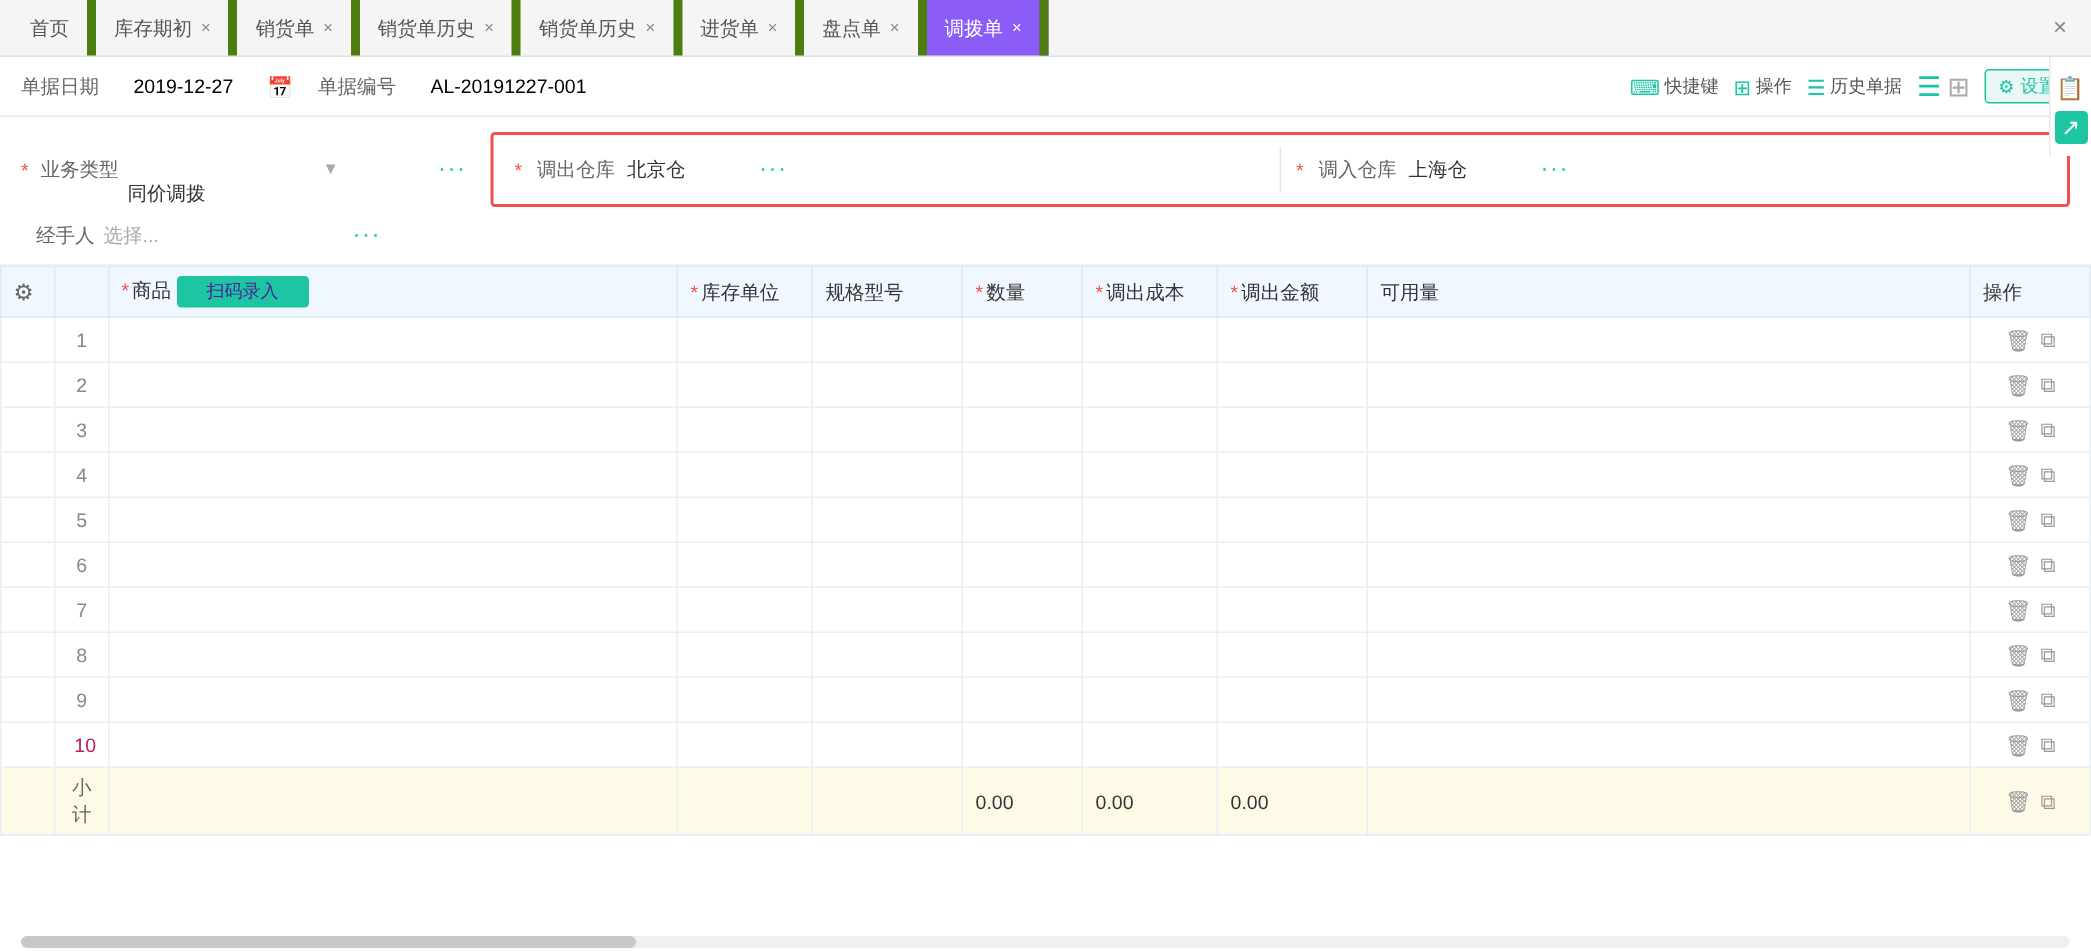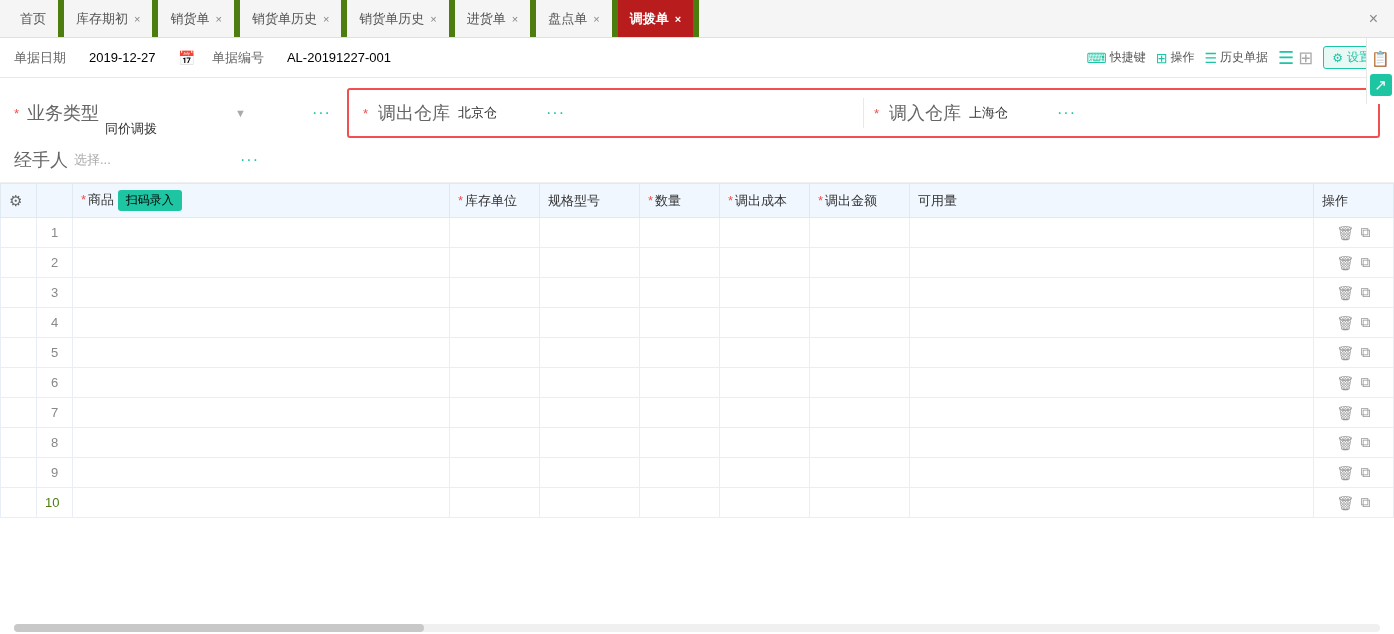--- a/index.html
+++ b/index.html
@@ -9,21 +9,21 @@
     .tab-bar {
       display: flex; align-items: center; border-bottom: 1px solid #e0e0e0;
       background: #f5f5f5; height: 38px; padding: 0 8px;
     }
     .tab-item {
       display: flex; align-items: center; padding: 0 12px; height: 100%;
       cursor: pointer; font-size: 13px; color: #555; white-space: nowrap;
       border-right: 6px solid #4d7c0f; position: relative;
     }
     .tab-item.active {
-      background: #b91c1c; color: #fff; font-weight: 700; align-items: center;
+      background: #8b5cf6; color: #fff; font-weight: 400; align-items: center;
     }
     .tab-item .tab-close {
       margin-left: 6px; font-size: 11px; cursor: pointer; color: inherit; opacity: 0.7;
     }
     .tab-item.active .tab-close { color: #fff; opacity: 1; }
     .tab-bar-close {
       margin-left: auto; cursor: pointer; font-size: 16px; color: #888; padding: 0 8px;
     }
 
     
@@ -49,21 +49,21 @@
     .form-area {
       padding: 10px 14px; display: flex; align-items: flex-start; gap: 16px;
       border-bottom: 1px solid #f0f0f0;
     }
     .form-left { display: flex; flex-direction: column; gap: 10px; min-width: 280px; }
     .form-right {
       flex: 1; border: 2px solid #f05050; border-radius: 3px;
       padding: 8px 14px; display: flex; align-items: center; gap: 10px;
     }
     .field-row { display: flex; align-items: center; gap: 6px; }
-    .field-label { color: #666; font-size: 18px; }
+    .field-label { color: #666; font-size: 13px; }
     .required-star { color: #f05050; margin-right: 2px; }
     .field-value { font-size: 13px; color: #333; }
     .dropdown-arrow { color: #aaa; cursor: pointer; font-size: 11px; margin-left: 4px; }
     .field-placeholder { color: #aaa; }
     .dots-btn { color: #1dc5a3; cursor: pointer; font-size: 16px; letter-spacing: 1px; }
     .separator { width: 1px; height: 30px; background: #e8e8e8; }
     .warehouse-section { display: flex; align-items: center; gap: 8px; flex: 1; }
 
     
     .table-container { flex: 1; overflow: auto; }
@@ -82,22 +82,22 @@
     .col-settings { width: 36px; text-align: center; }
     .col-product { min-width: 140px; }
     .col-unit { width: 90px; }
     .col-spec { width: 100px; }
     .col-qty { width: 80px; }
     .col-cost { width: 90px; }
     .col-amount { width: 100px; }
     .col-available { min-width: 150px; }
     .col-action { width: 80px; text-align: center; }
     .scan-btn {
-      background: #1dc5a3; color: #000000; border: none; border-radius: 3px;
-      padding: 2px 8px; font-size: 12px; cursor: pointer;
+      background: #1dc5a3; color: #4c1d95; border: none; border-radius: 3px;
+      padding: 2px 20px; font-size: 12px; cursor: pointer;
     }
     .th-required { color: #f05050; margin-right: 2px; }
     .action-icons { display: flex; align-items: center; justify-content: center; gap: 6px; }
     .action-icon { color: #999; cursor: pointer; font-size: 14px; }
     .gear-th { color: #666; cursor: pointer; font-size: 15px; }
     .subtotal-label { color: #666; text-align: center; }
 
     
     .right-sidebar {
       position: fixed; right: 0; top: 38px;
@@ -204,21 +204,21 @@
   <div class="form-area">
     <div class="form-left">
       <div class="field-row">
         <span class="required-star">*</span>
         <span class="field-label">业务类型</span>
         <span class="field-value" style="min-width:120px;margin-top:32px;">同价调拨</span>
         <span class="dropdown-arrow">▼</span>
         <span style="margin-left:60px;" class="dots-btn">···</span>
       </div>
       <div class="field-row">
-        <span class="field-label" style="">经手人</span>
+        <span class="field-label" style="margin-left:10px;">经手人</span>
         <span class="field-value field-placeholder" style="min-width:160px;color:#aaa;">选择...</span>
         <span class="dots-btn">···</span>
       </div>
     </div>
     <div class="form-right">
       <div class="warehouse-section">
         <span class="required-star">*</span>
         <span class="field-label">调出仓库</span>
         <span class="field-value" style="min-width:80px;">北京仓</span>
         <span class="dots-btn">···</span>
@@ -401,27 +401,44 @@
       <td class="col-available"></td>
       <td class="col-action">
         <div class="action-icons">
           <span class="action-icon">🗑</span>
           <span class="action-icon">⧉</span>
         </div>
       </td>
     </tr>
           <tr>
       <td class="col-settings"></td>
-      <td class="col-num" style="text-align:left;color:#4d7c0f;">10</td>
-      <td class="col-product"></td>
-      <td class="col-unit"></td>
-      <td class="col-spec"></td>
-      <td class="col-qty"></td>
-      <td class="col-cost"></td>
-      <td class="col-amount"></td>
+      <td class="col-num" style="text-align:right;color:#be185d;">10</td>
+      <td class="col-product"></td>
+      <td class="col-unit"></td>
+      <td class="col-spec"></td>
+      <td class="col-qty"></td>
+      <td class="col-cost"></td>
+      <td class="col-amount"></td>
+      <td class="col-available"></td>
+      <td class="col-action">
+        <div class="action-icons">
+          <span class="action-icon">🗑</span>
+          <span class="action-icon">⧉</span>
+        </div>
+      </td>
+    </tr>
+          <tr class="subtotal">
+      <td class="col-settings"></td>
+      <td class="col-num subtotal-label">小计</td>
+      <td class="col-product"></td>
+      <td class="col-unit"></td>
+      <td class="col-spec"></td>
+      <td class="col-qty">0.00</td>
+      <td class="col-cost">0.00</td>
+      <td class="col-amount">0.00</td>
       <td class="col-available"></td>
       <td class="col-action">
         <div class="action-icons">
           <span class="action-icon">🗑</span>
           <span class="action-icon">⧉</span>
         </div>
       </td>
     </tr>
         </tbody>
     </table>

